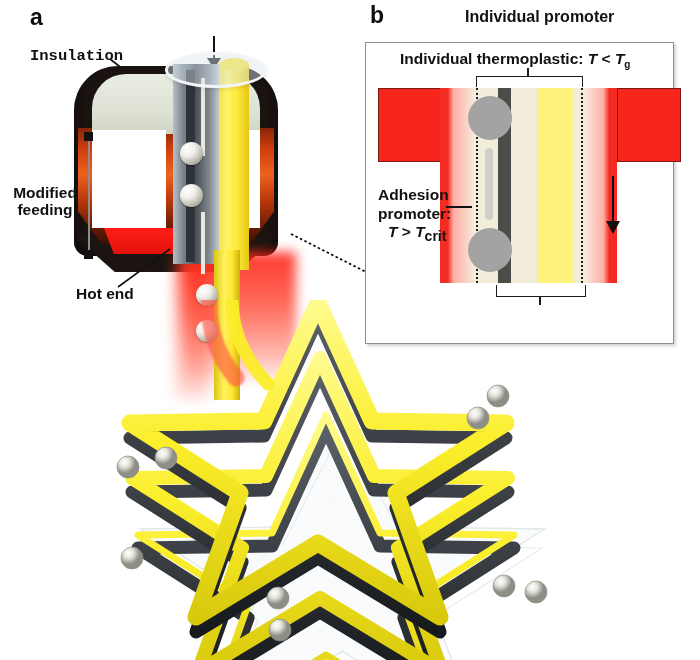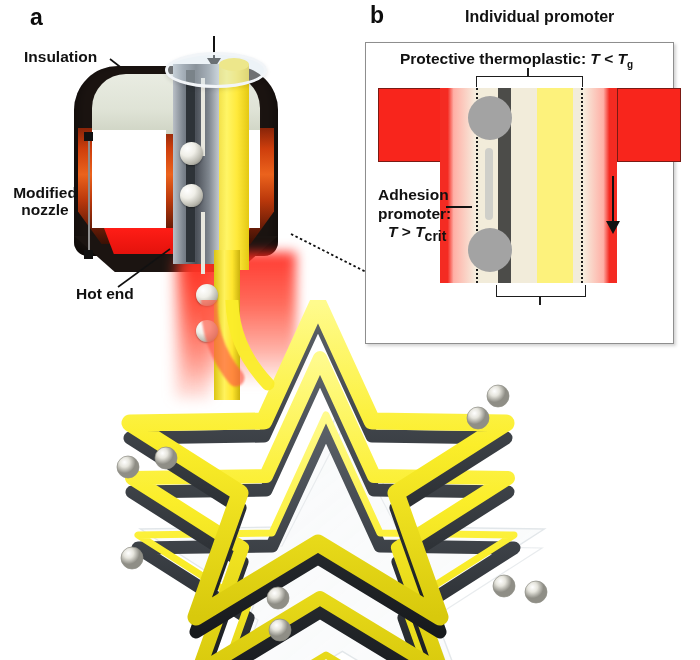--- a/index.html
+++ b/index.html
@@ -242,21 +242,21 @@
 <div id="figure">
 
   <div id="panel-a" class="abs">
 
     <div class="abs panel-letter" style="left:30px; top:6px;">a</div>
 
 
     <div class="abs" id="feed-arrow-line"></div>
     <div class="abs" id="feed-arrow-head"></div>
 
-    <div class="abs lbl" style="left:24px; top:48px;">Insulation</div>
+    <div class="abs lbl" style="left:30px; top:48px;font-family:Liberation Mono, monospace;">Insulation</div>
 
     <svg class="abs" id="ins-leader" viewBox="0 0 60 50">
       <line x1="2" y1="4" x2="56" y2="46" stroke="#111" stroke-width="1.6"></line>
     </svg>
 
     <div class="abs" id="nozzle-shell"></div>
     <div class="abs" id="nozzle-shell-bottom"></div>
     <div class="abs" id="heat-band"></div>
     <div class="abs" id="insulation-cavity"></div>
     <div class="abs" id="chamber-left"></div>
@@ -280,41 +280,41 @@
     <div class="abs bead" style="left:180px; top:184px; width:23px; height:23px;"></div>
     <div class="abs bead" style="left:196px; top:284px; width:22px; height:22px;"></div>
     <div class="abs bead" style="left:196px; top:320px; width:22px; height:22px;"></div>
 
     <div class="abs" id="meas-line"></div>
     <div class="abs" id="meas-cap-top"></div>
     <div class="abs" id="meas-cap-bot"></div>
 
     <div class="abs lbl ctr" style="left:6px; top:184px; width:78px;">
       <div>Modified</div>
-      <div>nozzle</div>
+      <div>feeding</div>
     </div>
 
     <svg class="abs" id="hot-leader" viewBox="0 0 56 42">
       <line x1="54" y1="2" x2="2" y2="40" stroke="#111" stroke-width="1.6"></line>
     </svg>
     <div class="abs lbl" style="left:76px; top:285px;">Hot end</div>
   </div>
 
   <svg class="abs" id="connector" viewBox="0 0 82 44">
     <line x1="1" y1="2" x2="80" y2="42" stroke="#111" stroke-width="1.8" stroke-dasharray="2.5 2.5"></line>
   </svg>
 
   <div class="abs panel-letter" style="left:370px; top:4px;">b</div>
 
   <div class="abs lbl" style="left:465px; top:8px; font-size:16px;">Individual promoter</div>
 
   <div class="abs" id="panel-b-box"></div>
 
   <div class="abs lbl" style="left:400px; top:50px;">
-    <span>Protective thermoplastic: </span><i>T</i><span> &lt; </span><i>T</i><sub style="font-size:10px;">g</sub>
+    <span>Individual thermoplastic: </span><i>T</i><span> &lt; </span><i>T</i><sub style="font-size:10px;">g</sub>
   </div>
 
   <div class="abs" id="fil">
     <div class="shoulder" id="shoulder-l"></div>
     <div class="shoulder" id="shoulder-r"></div>
 
     <div class="fil-col" id="fil-red-l"></div>
     <div class="fil-col" id="fil-fade-l"></div>
     <div class="fil-col" id="fil-cream-l"></div>
     <div class="fil-col" id="fil-dark"></div>

